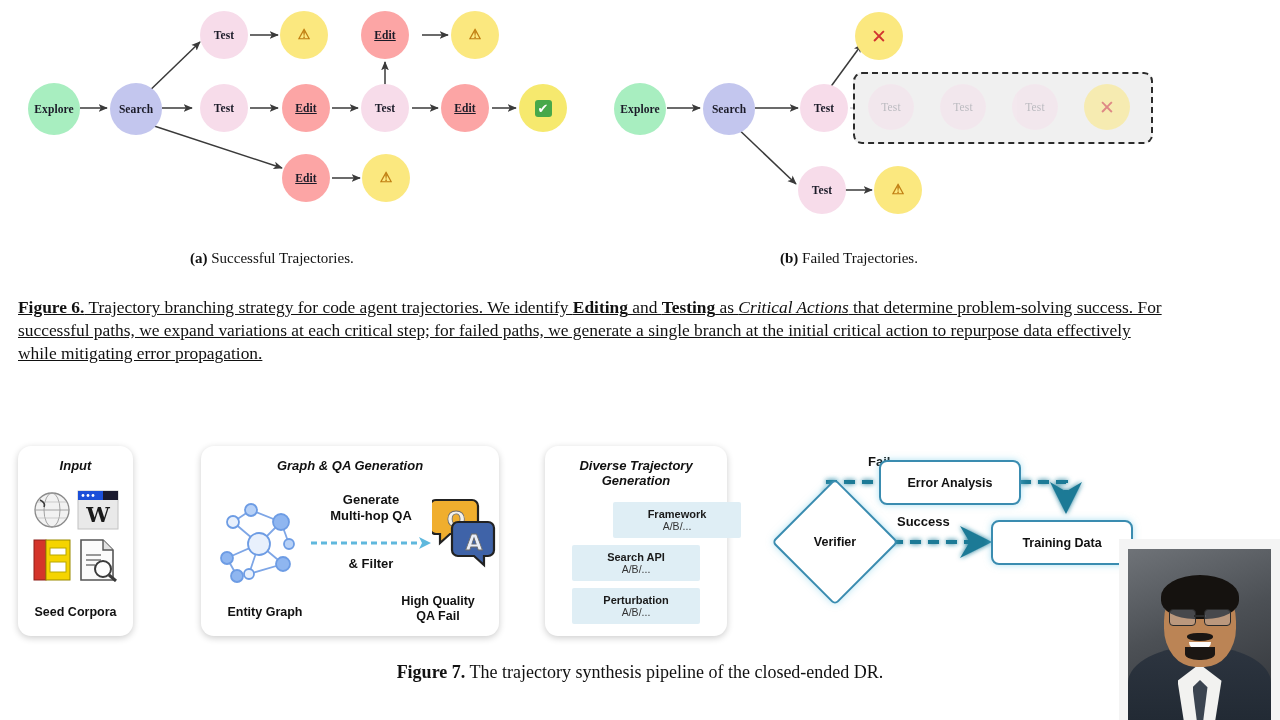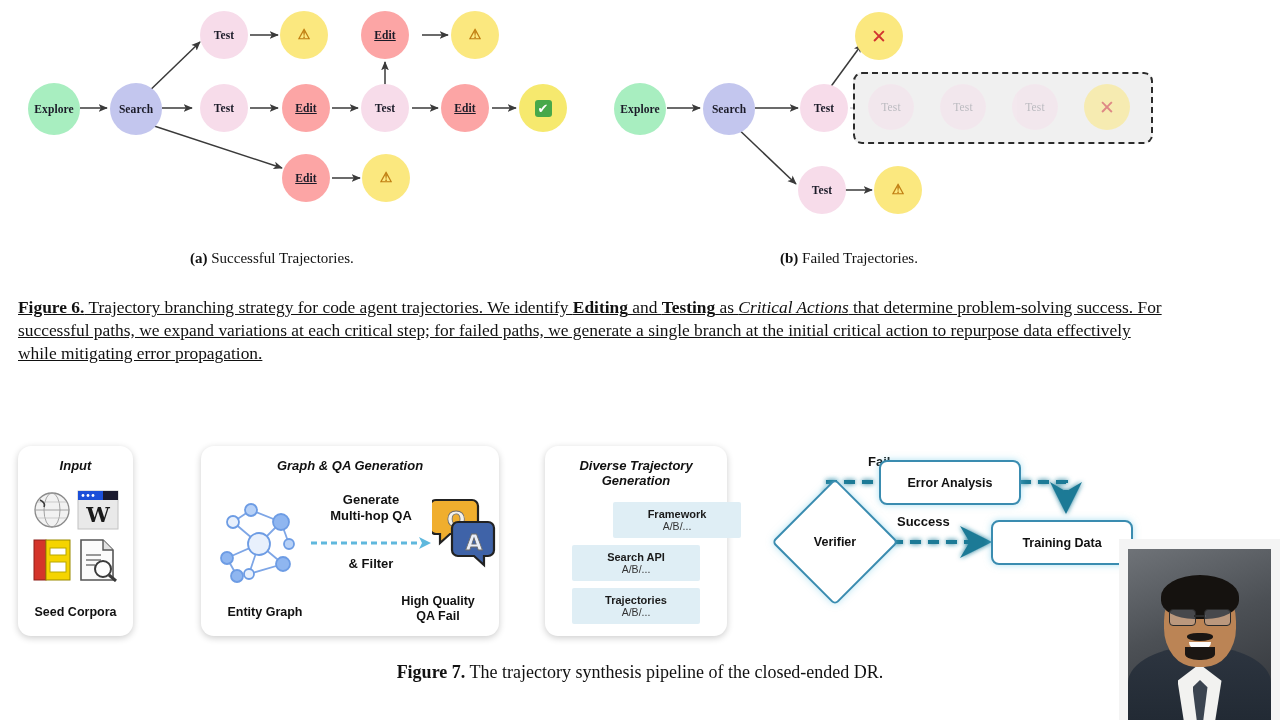--- a/index.html
+++ b/index.html
@@ -433,21 +433,21 @@
       </div>
       <div class="chip" style="left:27px;top:56px;width:128px;height:36px;margin-left:41px;">
         <span class="t">Framework</span>
         <span class="s">A/B/...</span>
       </div>
       <div class="chip" style="left:27px;top:99px;width:128px;height:36px;">
         <span class="t">Search API</span>
         <span class="s">A/B/...</span>
       </div>
       <div class="chip" style="left:27px;top:142px;width:128px;height:36px;">
-        <span class="t">Trajectories</span>
+        <span class="t">Perturbation</span>
         <span class="s">A/B/...</span>
       </div>
     </div>
 
     <div class="diamond" style="left:790px;top:65px;"></div>
     <div class="diamond-label" style="left:790px;top:65px;">
       <span>Verifier</span>
     </div>
 
     <div class="edge-label" style="left:868px;top:22px;">Fail</div>

